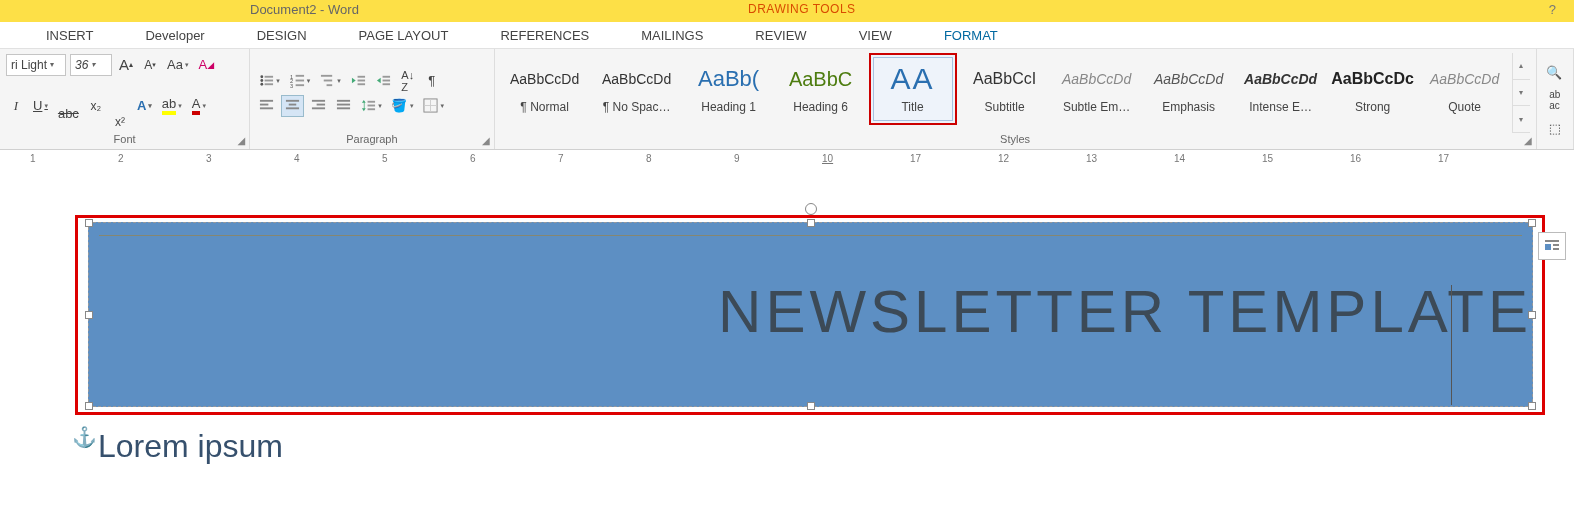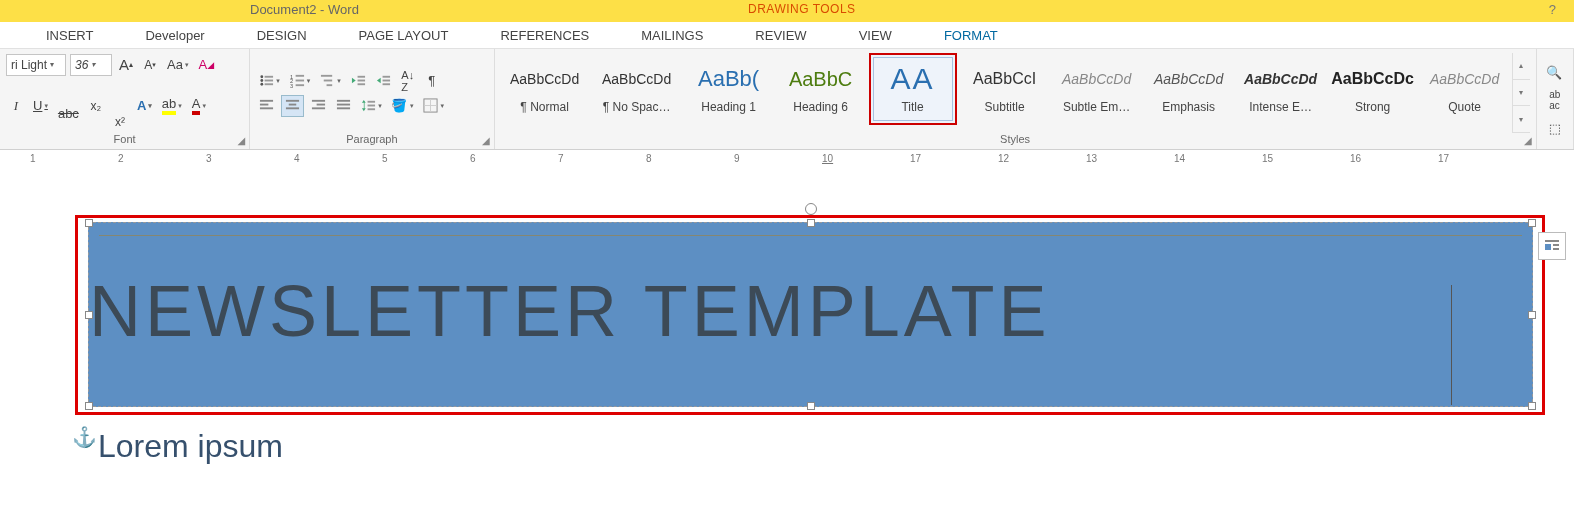--- a/index.html
+++ b/index.html
@@ -134,21 +134,21 @@
   .textbox {
     position:absolute; left:88px; top:52px; width:1445px; height:185px;
     background:#5D8FC3; border:1px dashed #999;
   }
   .textbox::before {
     content:""; position:absolute; left:10px; right:10px; top:12px; height:1px; background:rgba(160,130,60,0.6);
   }
   .textbox .text {
     position:absolute; left:0; right:0; top:48%;
     transform:translateY(-50%);
-    text-align:left; color:#3c4a57; font-size:72px; font-weight:300; letter-spacing:4px;
+    text-align:right; color:#3c4a57; font-size:60px; font-weight:300; letter-spacing:4px;
     font-family: "Segoe UI Light","Segoe UI",sans-serif;
   }
   .handle { position:absolute; width:8px; height:8px; background:#fff; border:1px solid #888;}
   .handle.tl{left:-4px;top:-4px;} .handle.tr{right:-4px;top:-4px;} .handle.bl{left:-4px;bottom:-4px;} .handle.br{right:-4px;bottom:-4px;}
   .handle.tm{left:50%;top:-4px;margin-left:-4px;} .handle.bm{left:50%;bottom:-4px;margin-left:-4px;}
   .handle.lm{left:-4px;top:50%;margin-top:-4px;} .handle.rm{right:-4px;top:50%;margin-top:-4px;}
   .rotate-handle{position:absolute; left:50%; top:-20px; margin-left:-6px; width:12px; height:12px; border:1px solid #888; border-radius:50%; background:#fff;}
   .anchor { position:absolute; left:72px; top:255px; color:#356; font-size:20px;}
   .body-text {
     position:absolute; left:98px; top:258px; font-size:32px; color:#36506d; font-family:"Segoe UI Light","Segoe UI",sans-serif;

